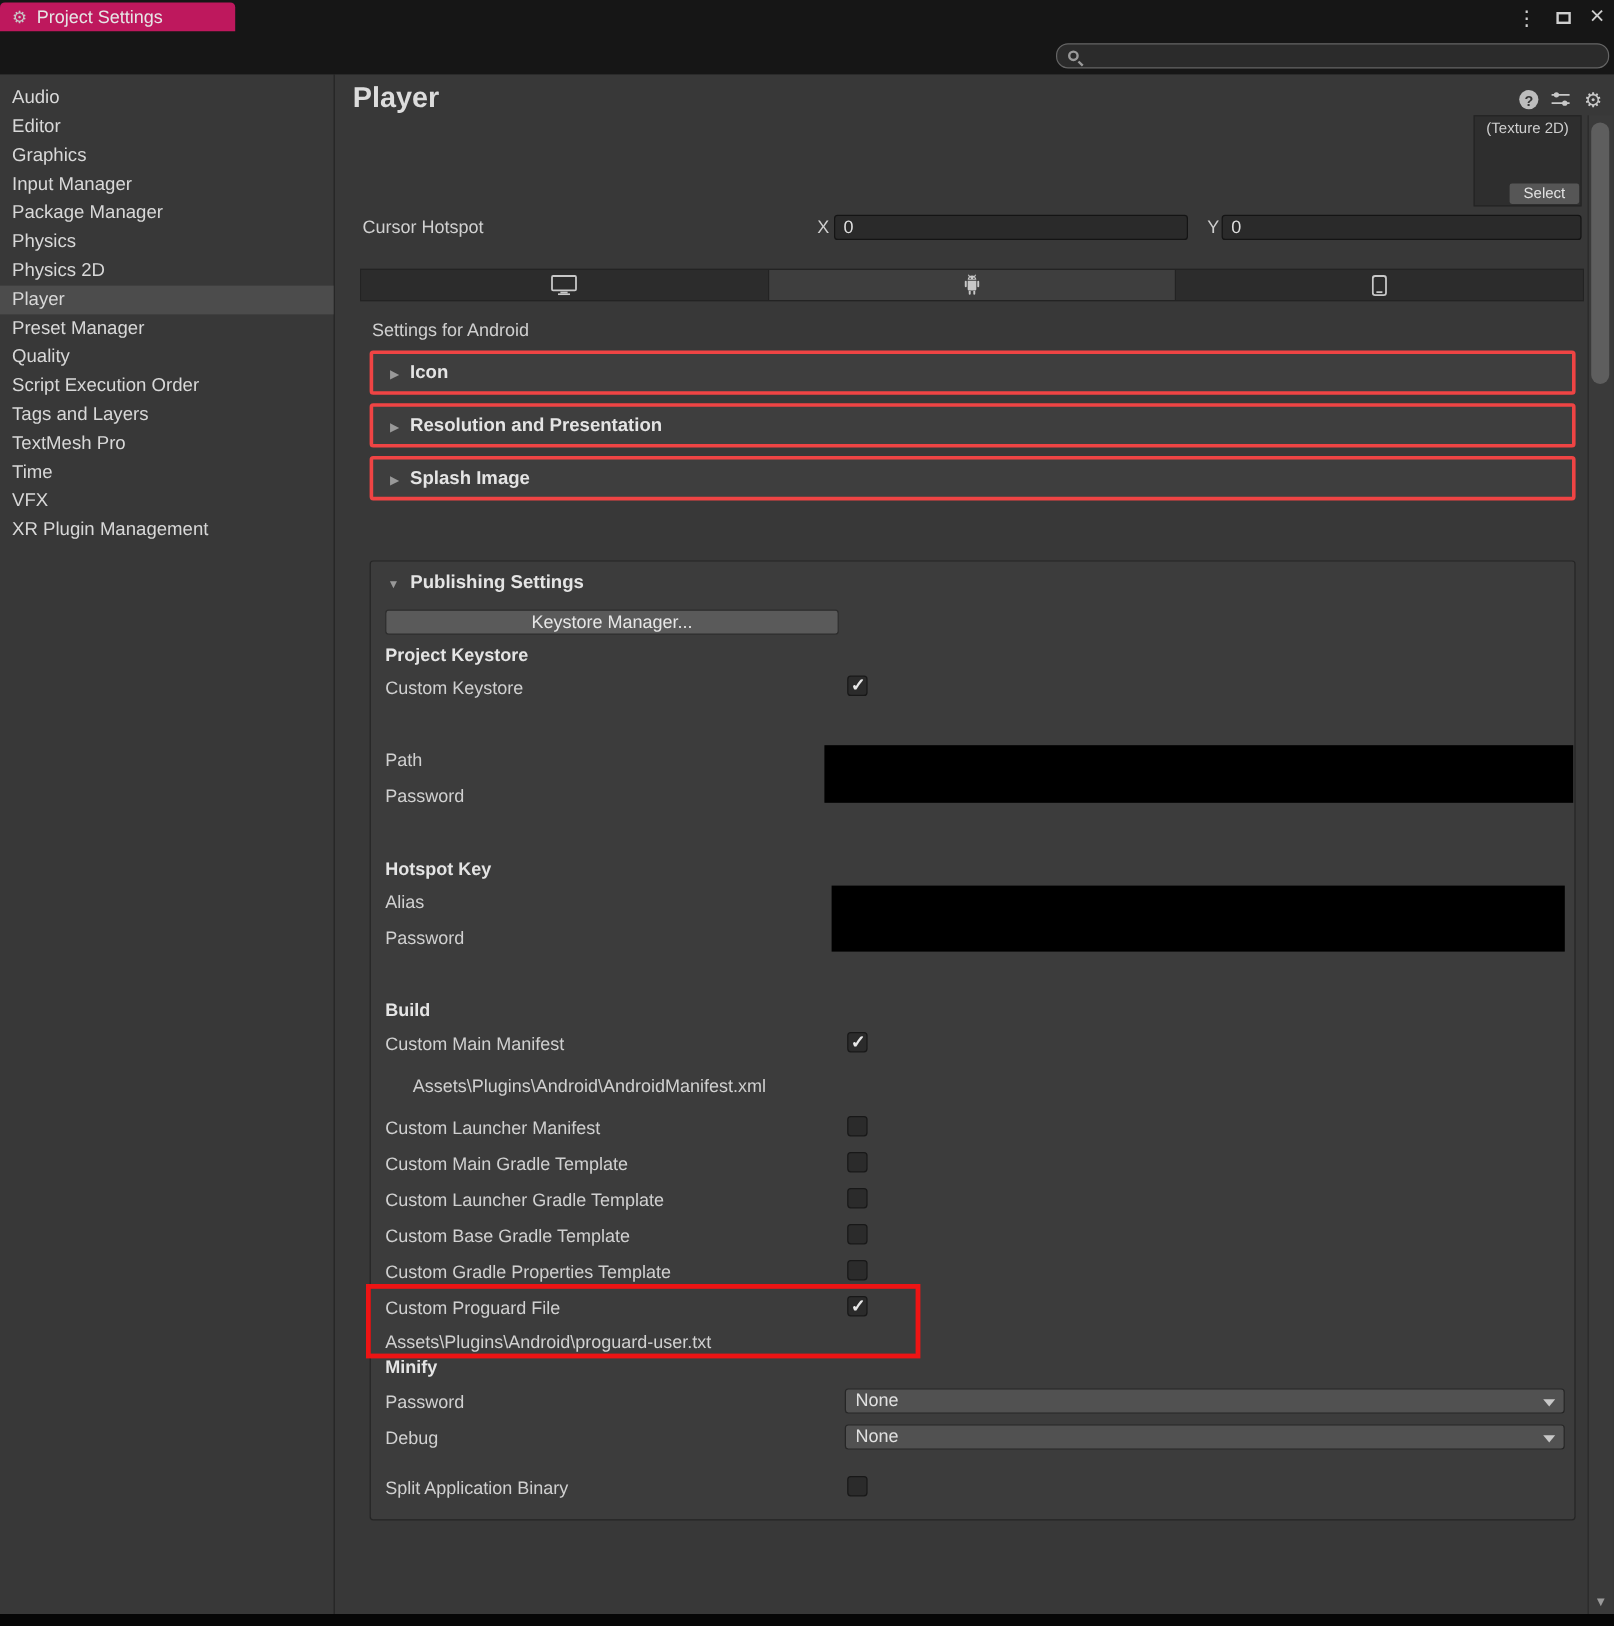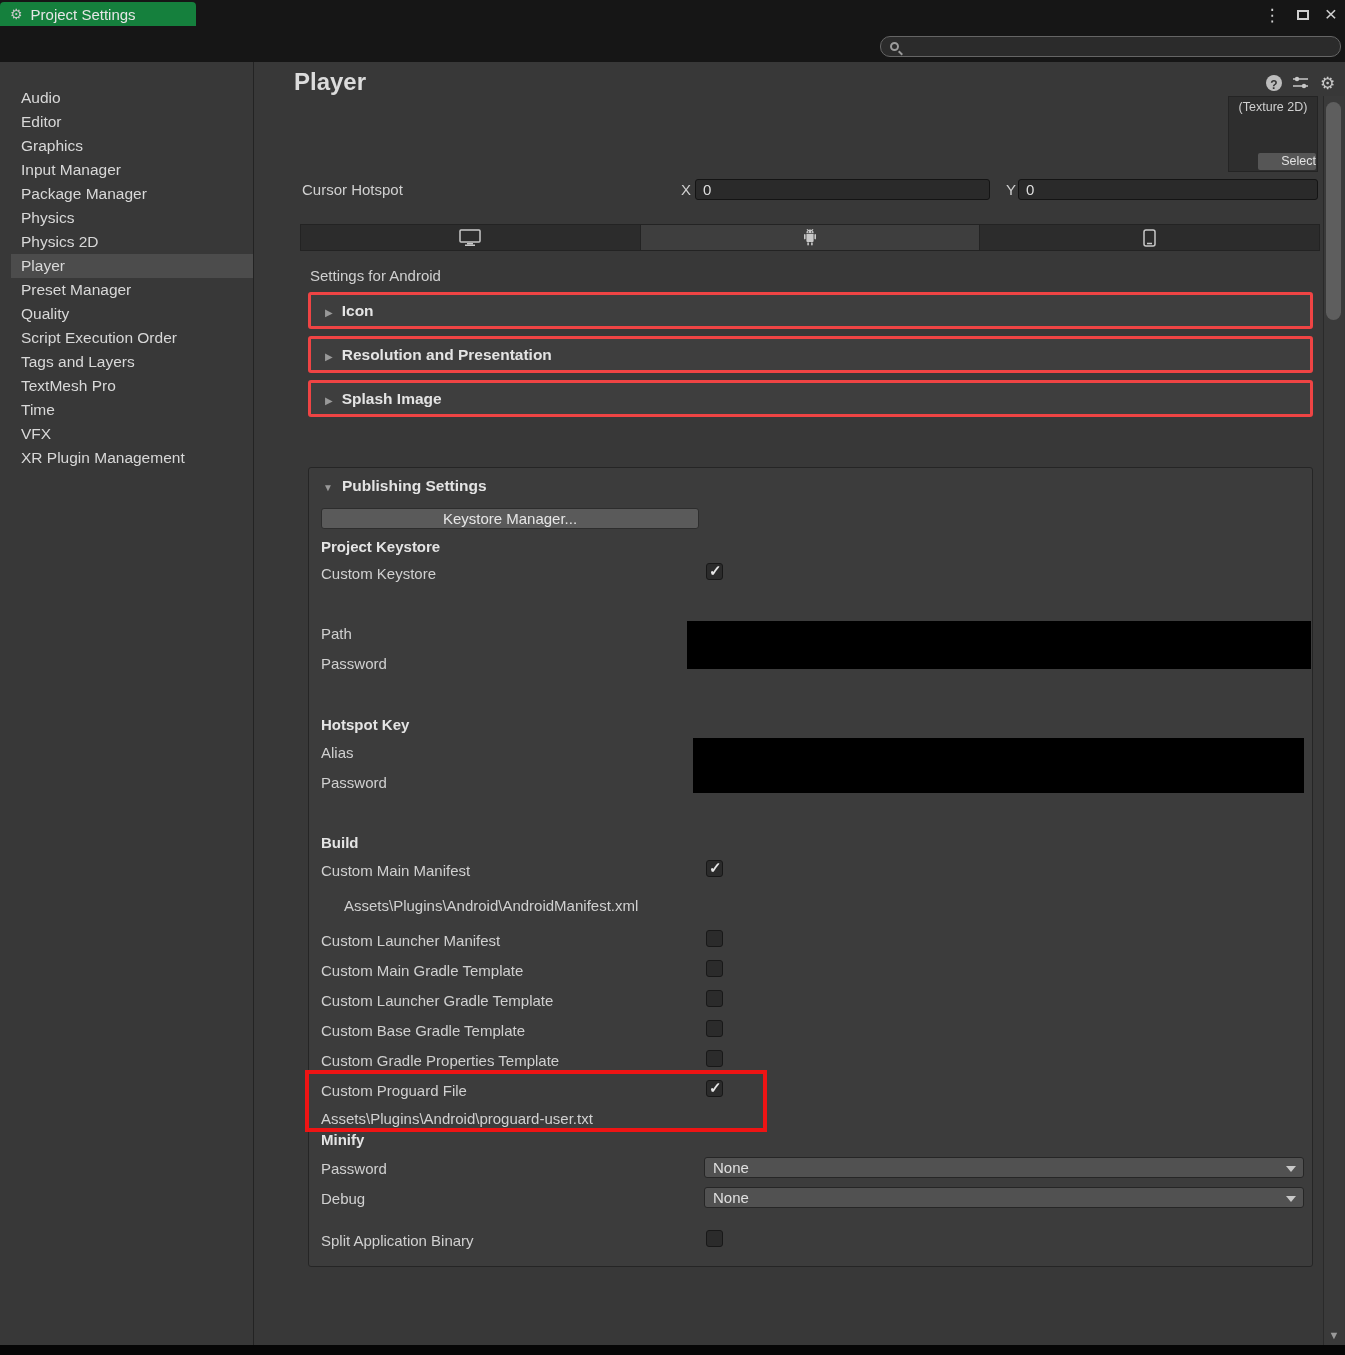--- a/index.html
+++ b/index.html
@@ -4,21 +4,21 @@
 <style>
   * { margin:0; padding:0; box-sizing:border-box; }
   html,body { background:#191919; }
   body {
     width:1345px; height:1355px; position:relative; overflow:hidden;
     font-family:"Liberation Sans", sans-serif; color:#d2d2d2;
   }
   
   .titlebar { position:absolute; top:0; left:0; width:100%; height:30px; background:#161616; }
   .tab {
-    position:absolute; top:2px; left:0; width:196px; height:24px; background:#15803d;
+    position:absolute; top:2px; left:0; width:196px; height:24px; background:#be185d;
     border-radius:4px 4px 0 0; display:flex; align-items:center; gap:8px; padding-left:10px;
     font-size:15px; color:#e6e6e6;
   }
   .gear-ico::before { content:"⚙"; color:#c8c8c8; }
   .gear-sm { font-size:14px; line-height:14px; }
   .gear-lg { font-size:17px; line-height:17px; }
   .win-controls { position:absolute; top:0; right:8px; height:30px; display:flex; align-items:center; gap:16px; }
   .kebab::before { content:"⋮"; color:#cfcfcf; font-size:17px; }
   .maxbox { width:12px; height:10px; border:2px solid #cfcfcf; display:inline-block; }
   .closex::before { content:"×"; color:#cfcfcf; font-size:21px; line-height:18px; }
@@ -26,35 +26,35 @@
   .toolbar { position:absolute; top:30px; left:0; width:100%; height:32px; background:#161616; }
   .search {
     position:absolute; top:6px; left:880px; width:461px; height:21px; background:#2b2b2b;
     border:1px solid #656565; border-radius:10px; display:flex; align-items:center; padding-left:9px;
   }
   .search-glass { width:9px; height:9px; border:2px solid #9a9a9a; border-radius:50%; position:relative; }
   .search-glass::after { content:""; position:absolute; width:5px; height:2px; background:#9a9a9a;
     transform:rotate(45deg); left:6px; top:8px; }
   
   .content { position:absolute; top:62px; left:0; width:1345px; height:1283px; background:#383838; }
-  .sidebar { position:absolute; top:0; left:11px; width:243px; height:100%; border-right:1px solid #232323; padding-top:24px; }
+  .sidebar { position:absolute; top:0; left:0; width:279px; height:100%; border-right:1px solid #232323; padding-top:8px; }
   .side-item { height:24px; line-height:24px; padding-left:10px; font-size:15.5px; color:#d8d8d8; white-space:nowrap; }
   .side-item.selected { background:#4c4c4c; }
   .main { position:absolute; top:0; left:280px; width:1064px; height:100%; }
   .page-title { position:absolute; left:14px; top:6px; font-size:24px; font-weight:bold; color:#dcdcdc; }
   .hdr-ico { position:absolute; top:13px; }
   .help { left:986px; width:16px; height:16px; border-radius:50%; background:#bdbdbd; text-align:center; }
   .help::before { content:"?"; color:#353535; font-size:12px; font-weight:bold; line-height:16px; }
   .preset { left:1012px; }
   .gearpos { left:1040px; }
   
   .texture-box { position:absolute; left:948px; top:34px; width:90px; height:76px; background:#2e2e2e; border:1px solid #242424; }
   .texture-label { position:absolute; top:3px; width:100%; text-align:center; font-size:12.5px; color:#cfcfcf; }
   .texture-select { position:absolute; right:1px; bottom:1px; width:58px; height:17px; background:#565656;
-    font-size:12.5px; text-align:right; line-height:17px; color:#e2e2e2; border-radius:2px; }
+    font-size:12.5px; text-align:center; line-height:17px; color:#e2e2e2; border-radius:2px; }
   
   .lbl { position:absolute; font-size:15px; height:20px; line-height:20px; color:#d0d0d0; white-space:nowrap; }
   .bold { font-weight:bold; color:#e4e4e4; }
   .field { position:absolute; height:21px; background:#2a2a2a; border:1px solid #141414; border-radius:3px;
     font-size:15px; line-height:19px; padding-left:7px; color:#dedede; }
   
   .tabs { position:absolute; left:20px; top:162px; width:1020px; height:27px; display:flex;
     border:1px solid #232323; background:#2c2c2c; }
   .ptab { flex:1; display:flex; align-items:center; justify-content:center; background:#2c2c2c; border-right:1px solid #232323; }
   .ptab:last-child { border-right:none; }

